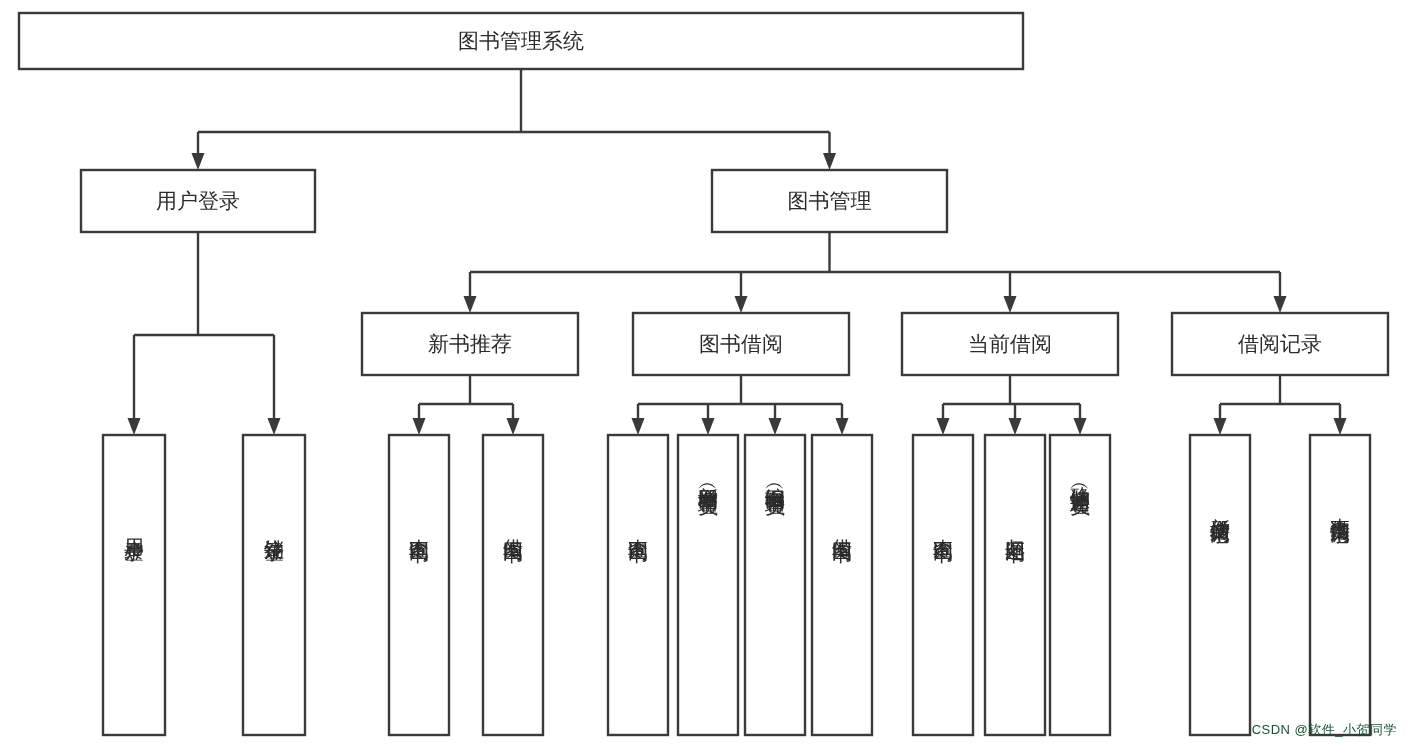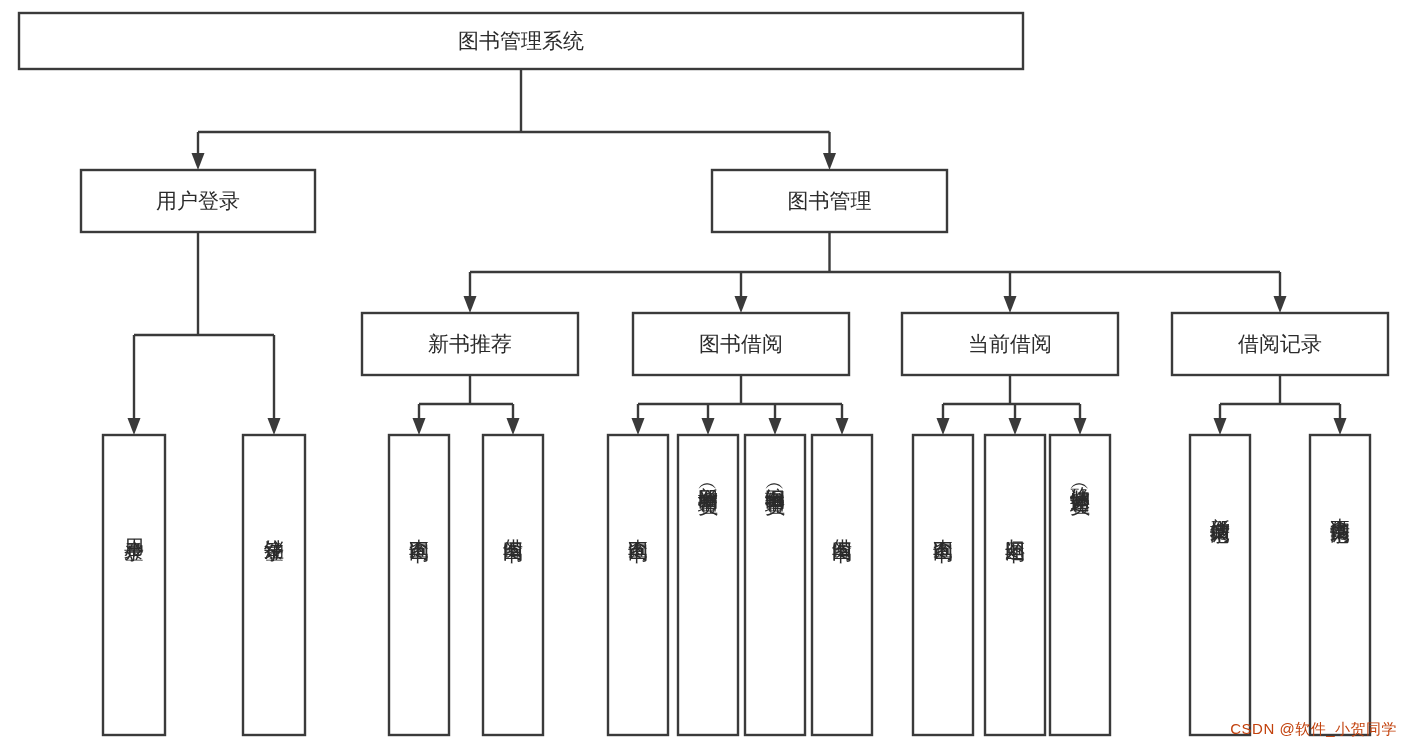--- a/index.html
+++ b/index.html
@@ -67,22 +67,22 @@
     letter-spacing: 1.5px;
     color: #2b2b2b;
     white-space: nowrap;
     text-align: left;
   }
   .watermark {
     position: absolute;
     right: 8px;
     bottom: 8px;
     font-family: "Liberation Sans", "DejaVu Sans", sans-serif;
-    font-size: 15px;
-    color: #c2410c;
+    font-size: 13px;
+    color: #14532d;
     letter-spacing: 0.5px;
     white-space: nowrap;
   }
 </style>
 </head>
 <body>
 
 <div id="diagram-root">
   <svg id="flowchart" viewBox="0 0 1405 747" xmlns="http://www.w3.org/2000/svg">
     <g id="edge-layer">

